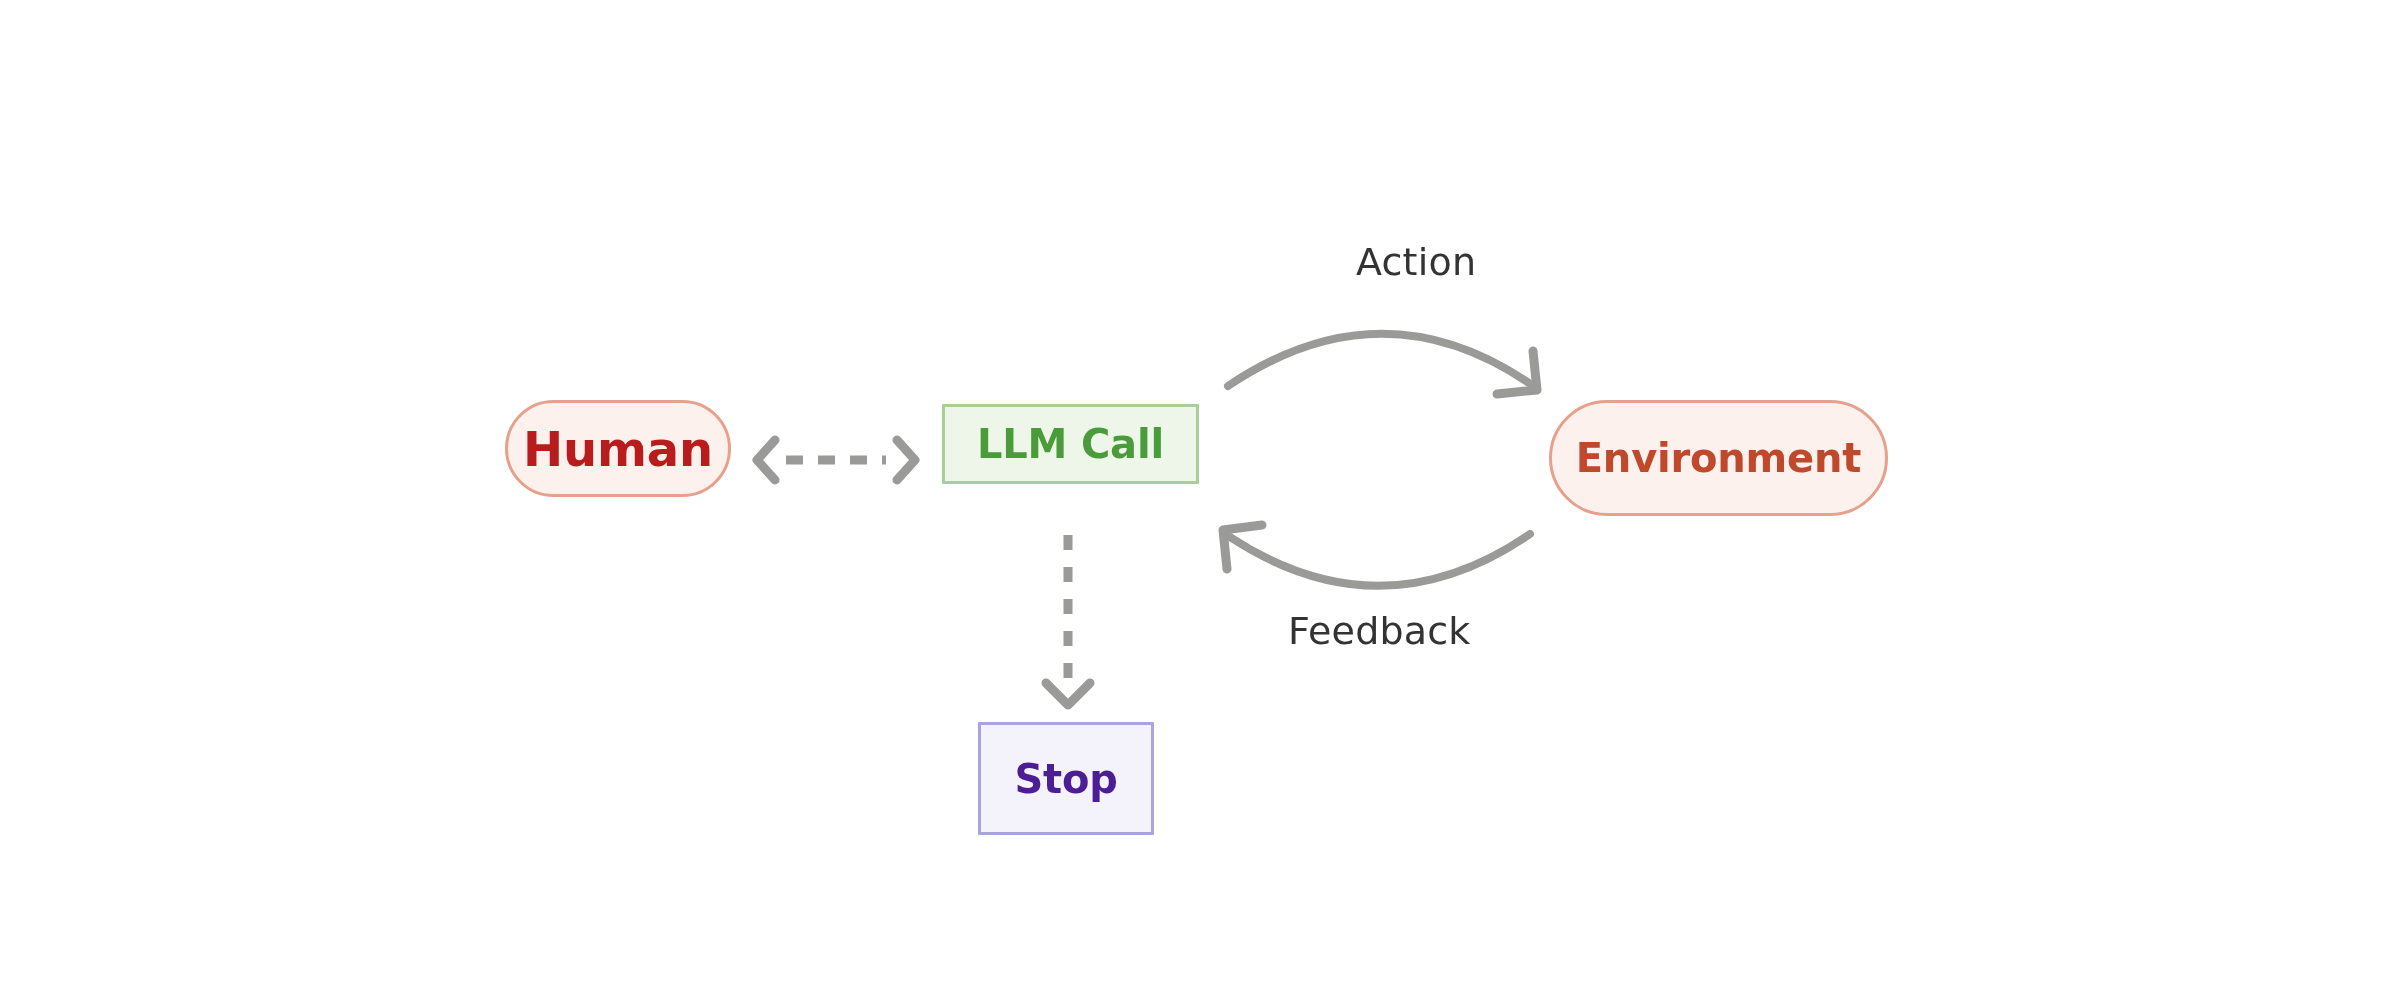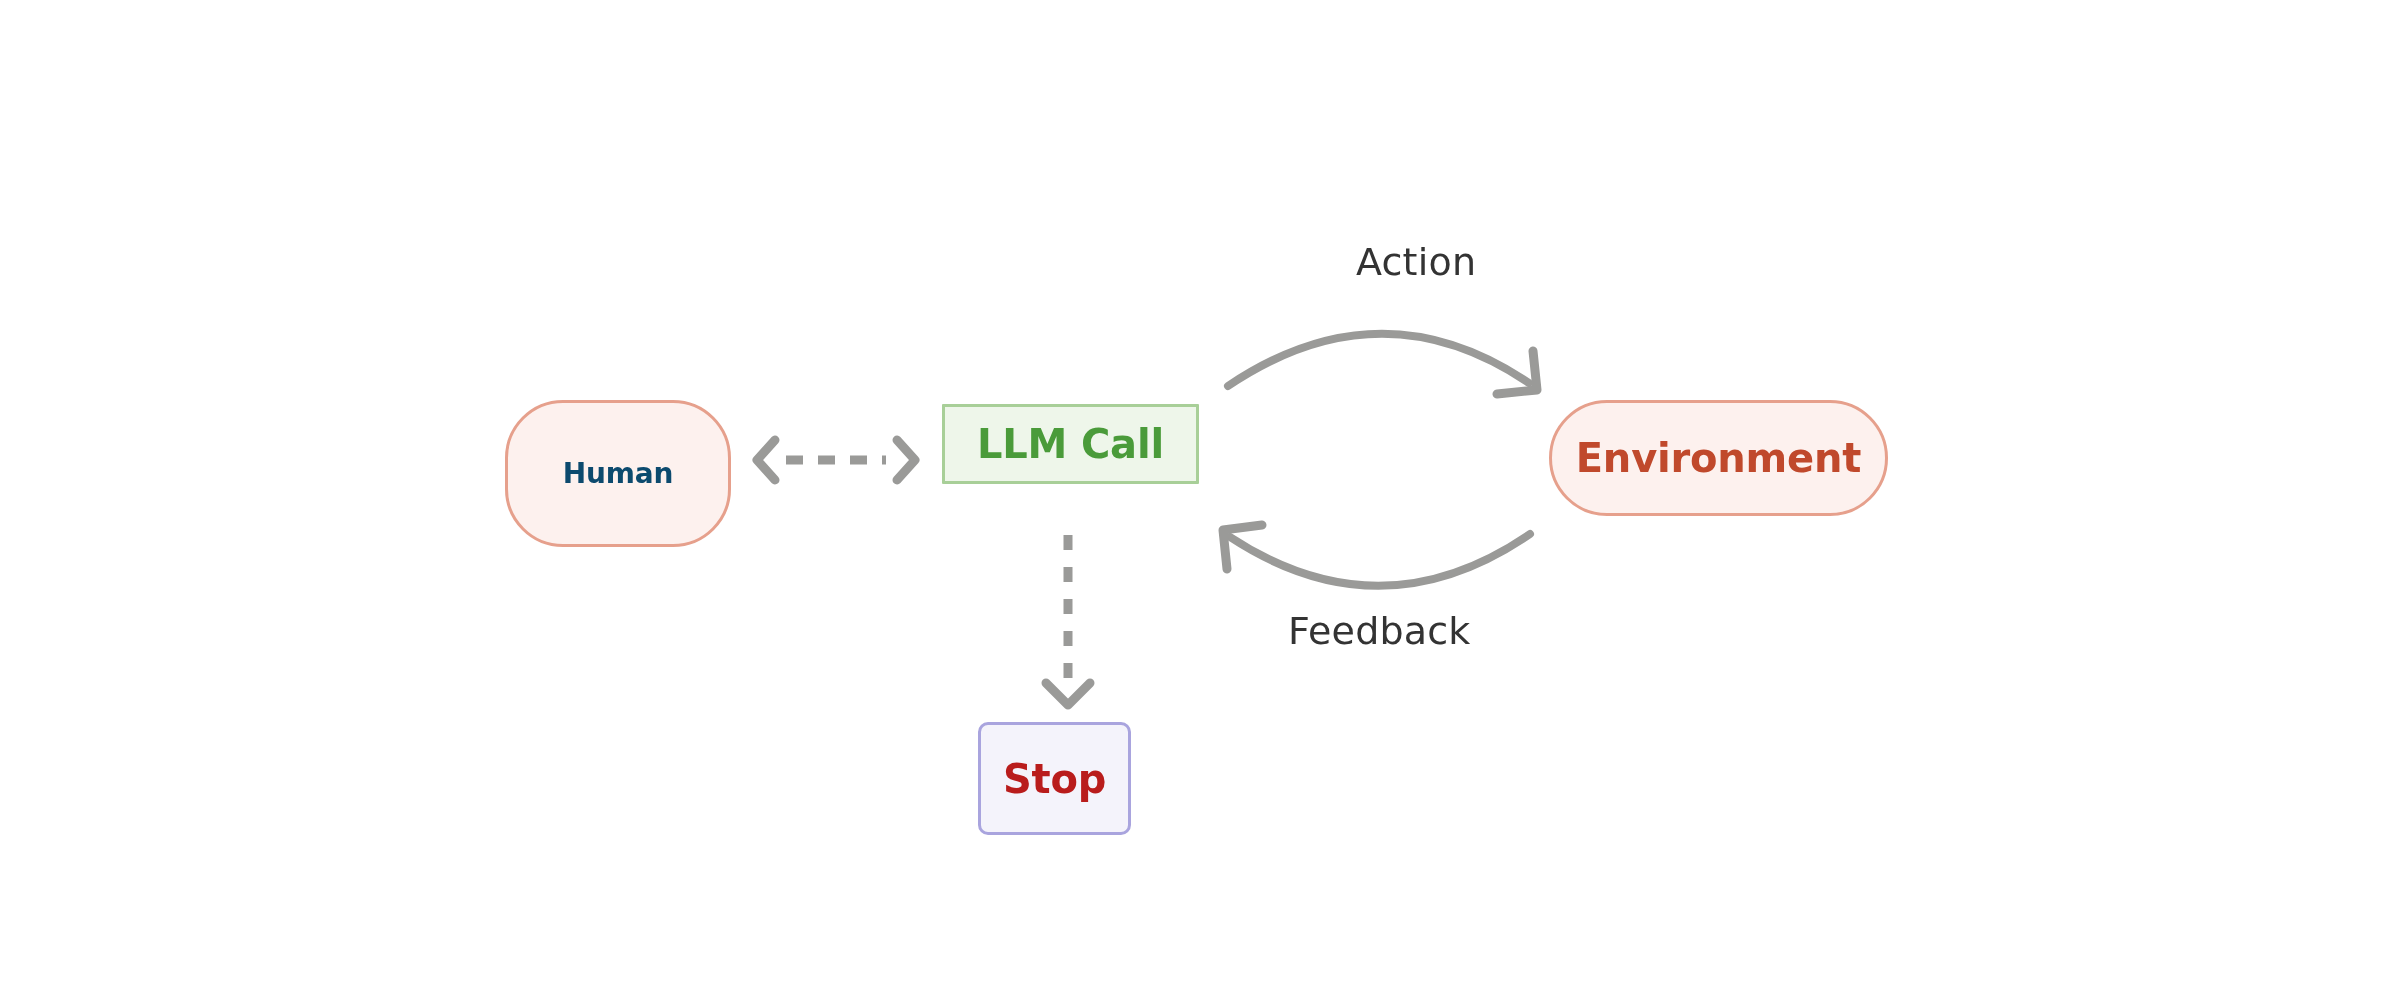--- a/index.html
+++ b/index.html
@@ -30,26 +30,26 @@
     white-space: nowrap;
     font-weight: bold;
     letter-spacing: -0.2px;
   }
 
   
   #node-human {
     left: 505px;
     top: 400px;
     width: 226px;
-    height: 147px;
+    height: 97px;
     border: 3px solid #e6a08c;
     border-radius: 58px;
     background: #fdf1ee;
-    color: #0c4a6e;
-    font-size: 28px;
+    color: #b91c1c;
+    font-size: 48px;
   }
 
   
   #node-environment {
     left: 1549px;
     top: 400px;
     width: 339px;
     height: 116px;
     border: 3px solid #e6a08c;
     border-radius: 58px;
@@ -68,26 +68,26 @@
     border-radius: 1px;
     background: #eef6ea;
     color: #4a9b3a;
     font-size: 40px;
   }
 
   
   #node-stop {
     left: 978px;
     top: 722px;
-    width: 153px;
+    width: 176px;
     height: 113px;
     border: 3px solid #a9a4de;
-    border-radius: 10px;
+    border-radius: 1px;
     background: #f4f3fb;
-    color: #b91c1c;
+    color: #4c1d95;
     font-size: 40px;
   }
 
   
   .edge-label {
     position: absolute;
     color: #333333;
     font-size: 38px;
     font-weight: normal;
     white-space: nowrap;

